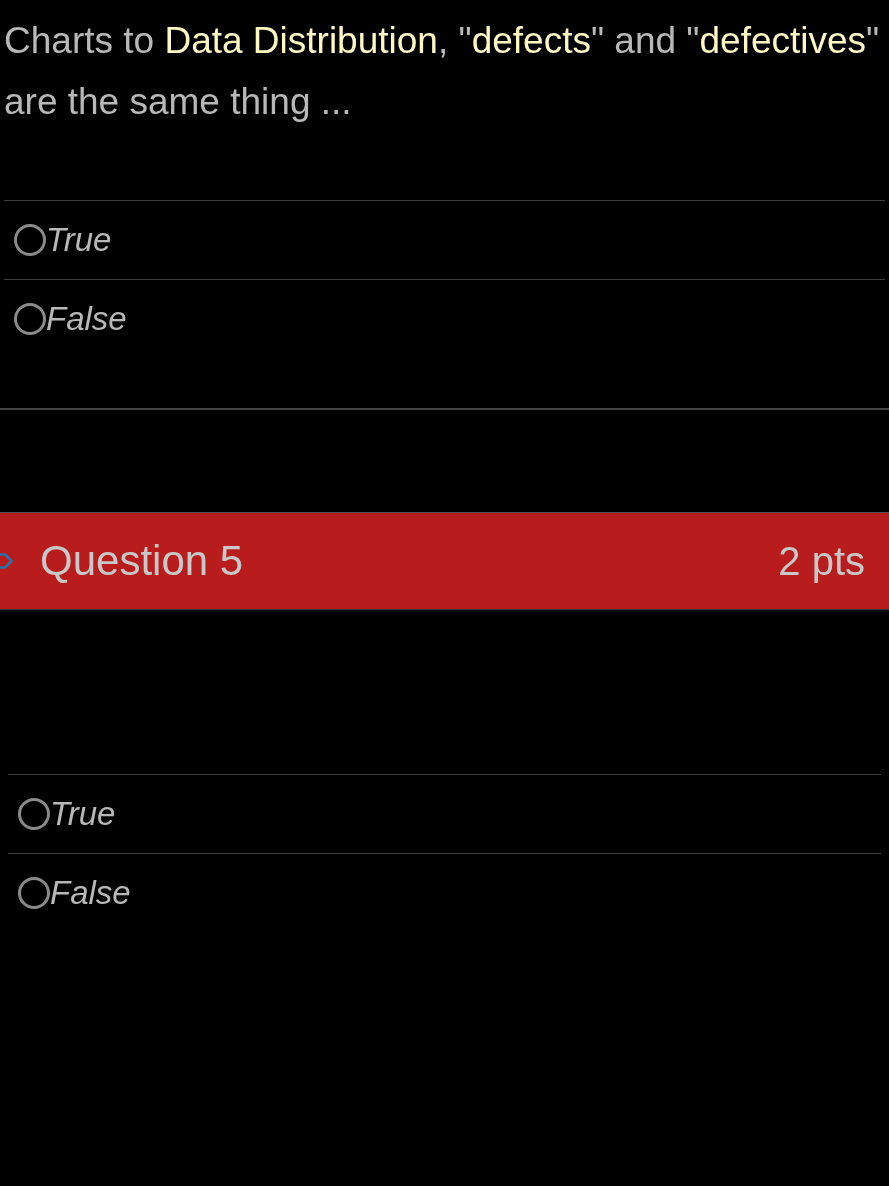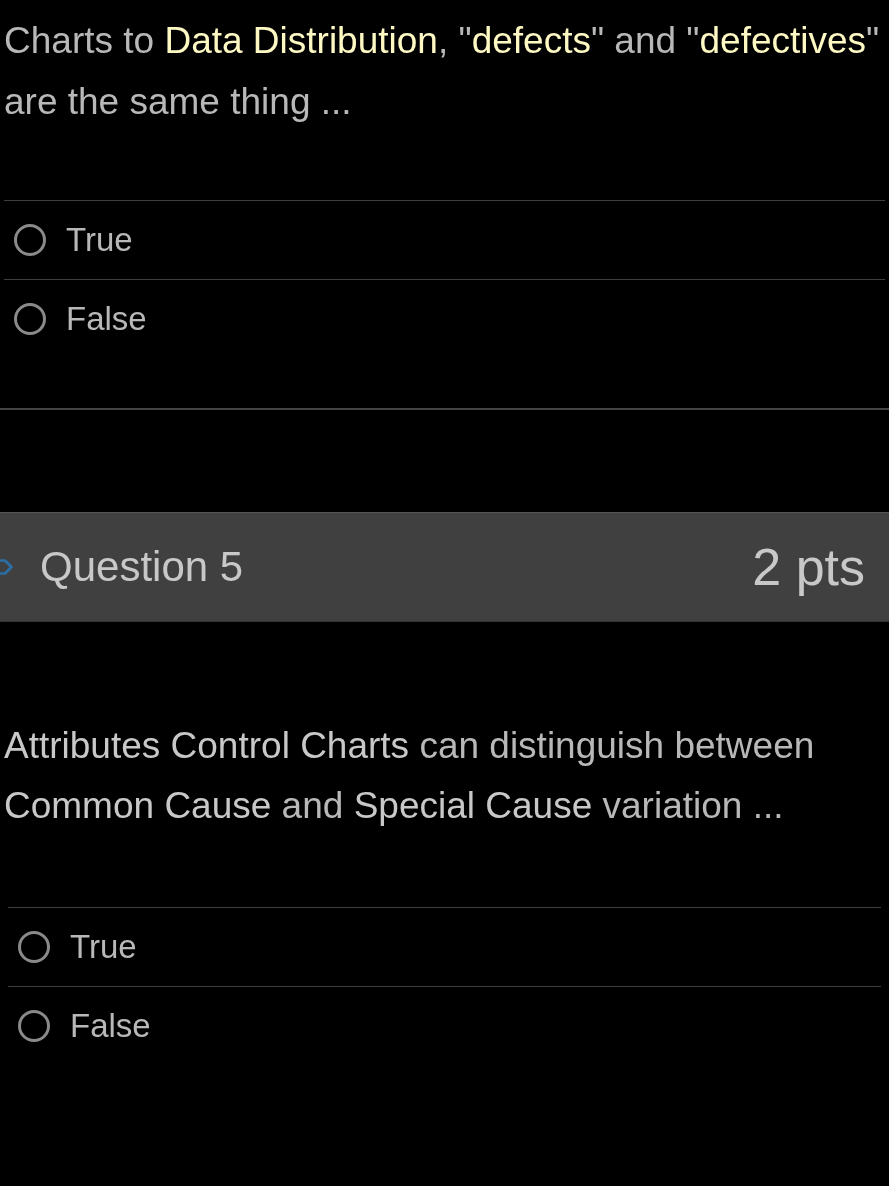--- a/index.html
+++ b/index.html
@@ -24,22 +24,22 @@
 
   .options {
     margin-top: 68px;
     padding: 0 4px;
   }
   .opt {
     display: flex;
     align-items: center;
     border-top: 1.5px solid #3e3e3e;
     padding: 20px 2px;
-    gap: 20px;
     cursor: pointer;
+    font-style: italic;
   }
   .options .opt:first-child { border-top: 1.5px solid #3e3e3e; }
   .radio {
     width: 32px; height: 32px;
     border: 3.5px solid #8a8a8a;
     border-radius: 50%;
     flex: 0 0 auto;
     margin-left: 8px;
   }
   .opt .label {
@@ -52,42 +52,42 @@
     margin-top: 50px;
     height: 104px;
     border-top: 2px solid #444;
   }
 
   
   .q5-header {
     display: flex;
     justify-content: space-between;
     align-items: center;
-    background: #404040;
+    background: #b91c1c;
     border-top: 1.5px solid #555;
     border-bottom: 1.5px solid #333;
     padding: 24px 24px 24px 10px;
     position: relative;
   }
   .q5-header .marker {
     position: absolute;
     left: -8px;
     top: 50%;
     transform: translateY(-50%);
     width: 26px; height: 26px;
   }
   .q5-header .marker svg { display:block; }
   .q5-header .title {
     font-size: 42px;
     font-weight: 300;
     color: #c8c8c8;
     margin-left: 30px;
   }
   .q5-header .pts {
-    font-size: 52px;
+    font-size: 40px;
     font-weight: 300;
     color: #c8c8c8;
   }
 
   
   .q5-body { padding: 94px 4px 0 4px; }
   .q5-body .prompt {
     font-size: 37px;
     line-height: 1.63;
     color: #b8b8b8;
@@ -122,23 +122,20 @@
   <span class="marker">
     <svg viewBox="0 0 24 24" width="26" height="26">
       <path d="M2 6 L12 6 L18 12 L12 18 L2 18 Z" fill="none" stroke="#2a70a8" stroke-width="2.4" stroke-linejoin="round"></path>
     </svg>
   </span>
   <span class="title">Question 5</span>
   <span class="pts">2 pts</span>
 </header>
 
 <section class="q5-body">
-  <p class="prompt">
-    <span class="bold">Attributes Control Charts</span><span> can distinguish between </span><span class="bold">Common Cause</span><span> and </span><span class="bold">Special Cause</span><span> variation ...</span>
-  </p>
 
   <div class="options2">
     <label class="opt">
       <span class="radio"></span>
       <span class="label">True</span>
     </label>
     <label class="opt">
       <span class="radio"></span>
       <span class="label">False</span>
     </label>

